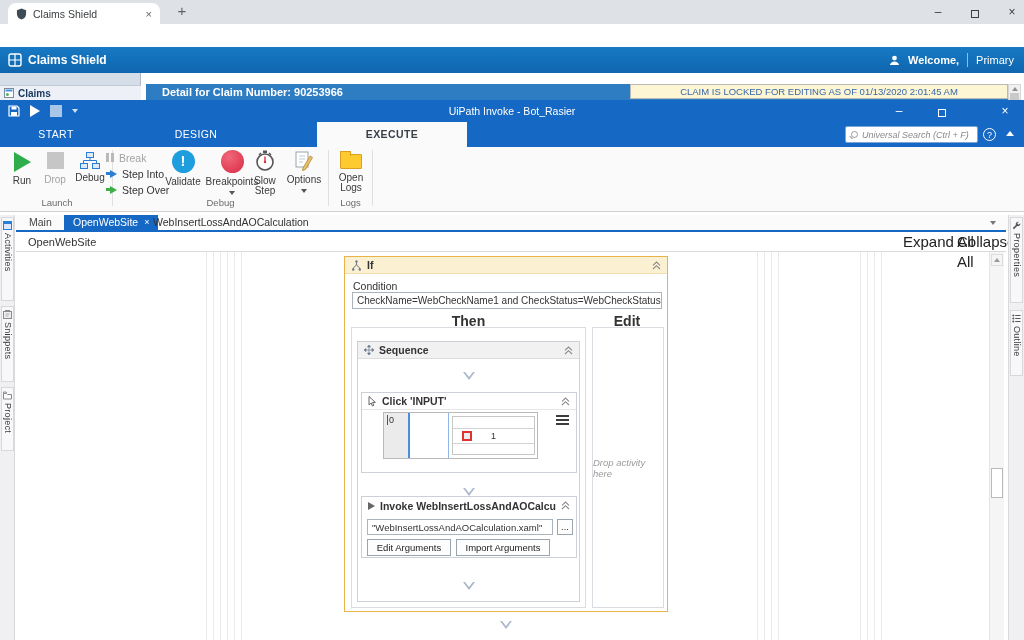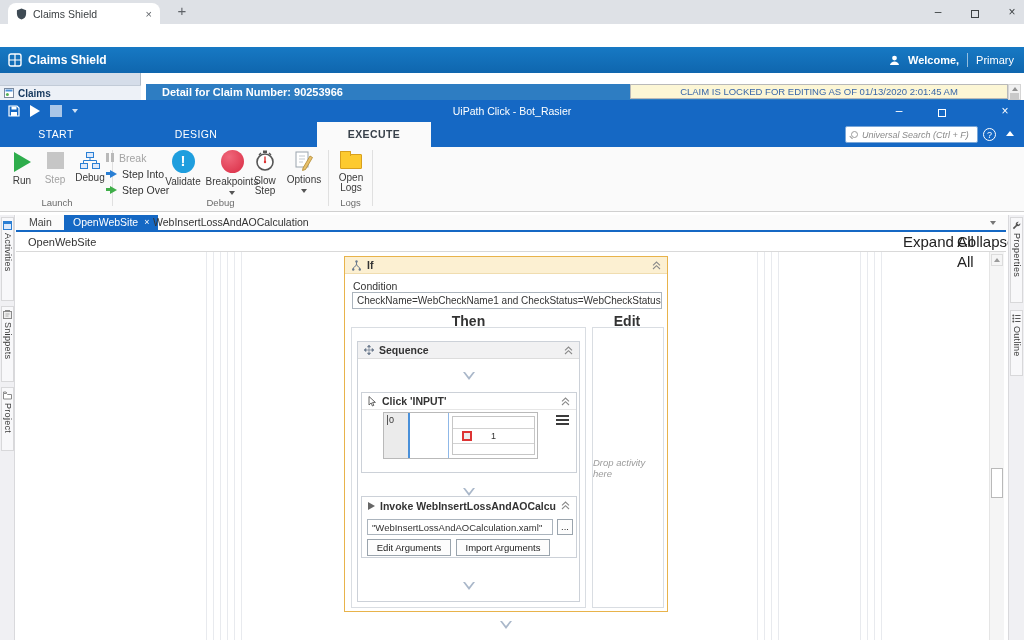--- a/index.html
+++ b/index.html
@@ -237,46 +237,46 @@
         <svg width="12" height="12" viewBox="0 0 12 12">
             <path d="M1 1 H9 L11 3 V11 H1 Z" fill="none" stroke="#fff" stroke-width="1.2"></path>
             <rect x="3.5" y="1.5" width="5" height="3" fill="#fff"></rect>
             <rect x="3" y="7" width="6" height="4" fill="#fff"></rect>
           </svg>
       </span>
       <span class="playw"></span>
       <span class="stopw"></span>
       <span class="caret-dn-w"></span>
     </div>
-    <div class="title">UiPath Click - Bot_Rasier</div>
+    <div class="title">UiPath Invoke - Bot_Rasier</div>
   </div>
   <div class="abs upwin" style="left:882px;">–</div>
   <div class="abs upwin" style="left:925px;"><span class="restore-glyph w"></span></div>
   <div class="abs upwin" style="left:988px;">×</div>
 
   <div class="abs uptabs">
     <div class="uptab" style="left:28px;width:56px;text-align:center;">START</div>
     <div class="uptab" style="left:160px;width:72px;">DESIGN</div>
-    <div class="uptab active" style="left:317px;width:114px;">EXECUTE</div>
+    <div class="uptab active" style="left:317px;width:150px;">EXECUTE</div>
   </div>
   <div class="abs usearch">
     <span class="mag"></span>
     <span class="ph">Universal Search (Ctrl + F)</span>
   </div>
   <div class="abs helpbtn">?</div>
   <div class="abs chevup-w"></div>
 
   <div class="abs ribbon">
     <div class="rbtn" style="left:6px;width:32px;">
       <span class="runtri" style="margin-top:2px;"></span>
       <span class="lbl">Run</span>
     </div>
     <div class="rbtn" style="left:40px;width:30px;">
       <span class="stopsq"></span>
-      <span class="lbl dis">Step</span>
+      <span class="lbl dis">Drop</span>
     </div>
     <div class="rbtn" style="left:72px;width:36px;">
       <span style="margin-top:2px;">
         <svg width="20" height="17" viewBox="0 0 20 17">
             <rect x="6.5" y="0.5" width="7" height="5" fill="#ddeafc" stroke="#2a7fd4"></rect>
             <path d="M10 5.5 V8.5 M3.5 11 V8.5 H16.5 V11" stroke="#2a7fd4" fill="none"></path>
             <rect x="0.5" y="11.5" width="7" height="5" fill="#ddeafc" stroke="#2a7fd4"></rect>
             <rect x="12.5" y="11.5" width="7" height="5" fill="#ddeafc" stroke="#2a7fd4"></rect>
           </svg>
       </span>

